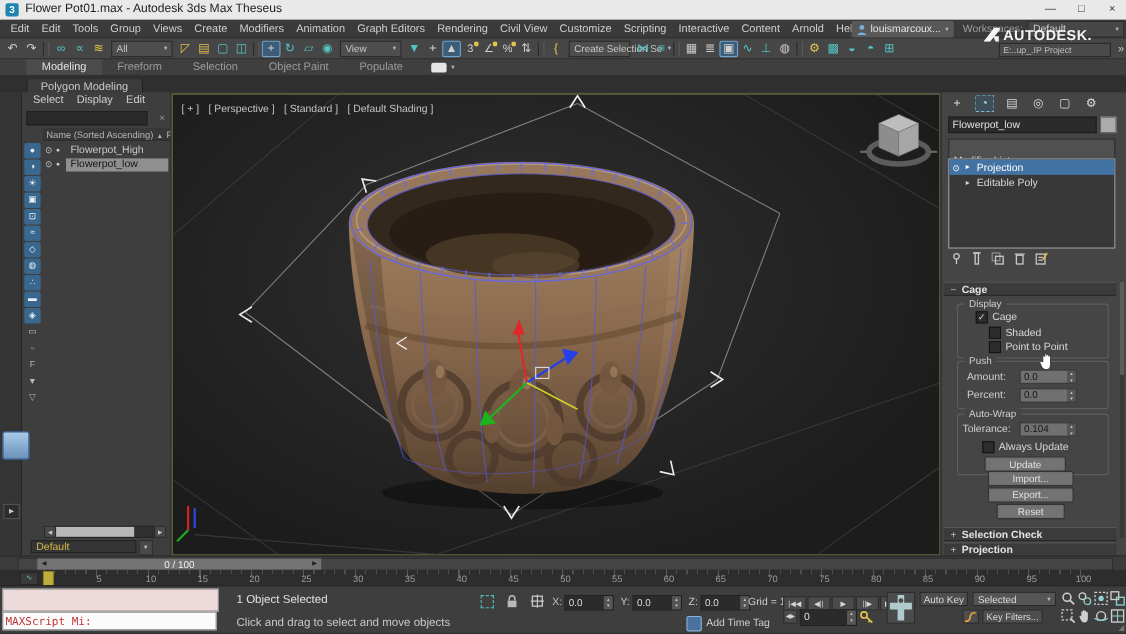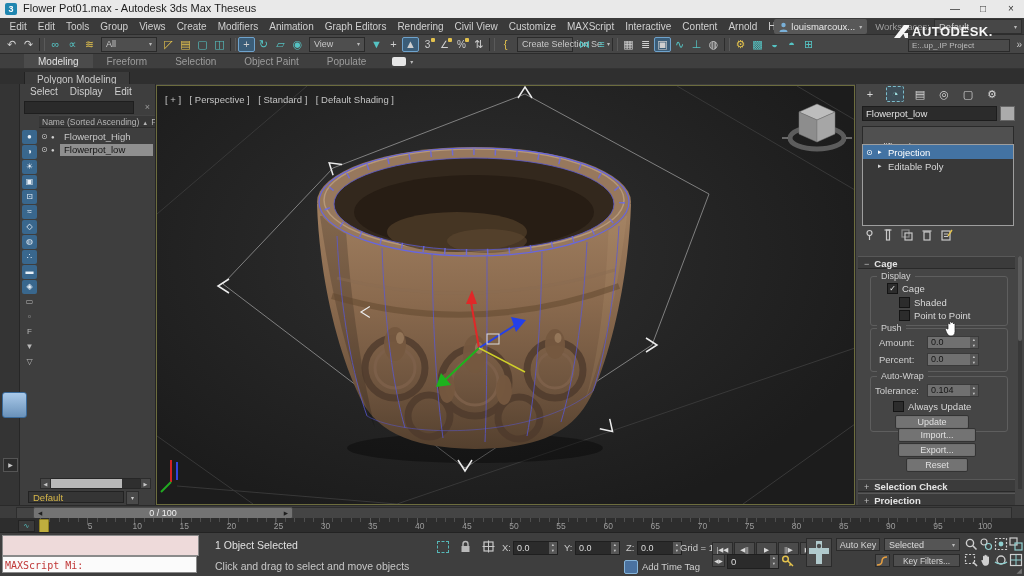--- a/index.html
+++ b/index.html
@@ -162,21 +162,21 @@
   #key-toggle{position:absolute;left:712px;top:21px;width:13px;height:13px;background:#4b4b4b;border:1px solid #2b2b2b;
               color:#d8d8d8;font-size:5.5px;text-align:center;line-height:13px;box-sizing:border-box;}
   #frame-fld{position:absolute;left:727px;top:21px;width:50px;height:13px;display:flex;border:1px solid #1f1f1f;}
   #frame-fld .val{flex:1;background:#2b2b2b;color:#dcdcdc;font-size:9.5px;line-height:13px;padding-left:3px;}
   #key-ico{position:absolute;left:781px;top:21px;}
   #bigkey{position:absolute;left:806px;top:5px;width:26px;height:29px;background:#4b4b4b;border:1px solid #2b2b2b;box-sizing:border-box;}
   .sb-btn{position:absolute;background:#4e4e4e;border:1px solid #2b2b2b;color:#d6d6d6;font-size:9px;text-align:center;box-sizing:border-box;}
   #auto-key{left:836px;top:5px;width:44px;height:13px;line-height:12px;}
   #set-key{left:836px;top:21px;width:36px;height:13px;line-height:12px;margin-top:38px;}
   #tangent-btn{left:875px;top:21px;width:15px;height:13px;}
-  #key-filters{left:893px;top:21px;width:67px;height:13px;line-height:12px;font-size:8.5px;}
+  #key-filters{left:893px;top:21px;width:55px;height:13px;line-height:12px;font-size:8.5px;}
   #sel-dd{position:absolute;left:884px;top:5px;width:76px;height:13px;background:#555;border:1px solid #2b2b2b;
           display:flex;align-items:center;font-size:9px;color:#ddd;padding:0 4px;box-sizing:border-box;}
   #sel-dd .caret{margin-left:auto;}
   .nav-btn{position:absolute;width:14px;height:14px;}
   #corner-grip{position:absolute;right:2px;bottom:1px;font-size:7px;color:#777;}
   #hand-cursor{position:absolute;left:944px;top:320px;z-index:60;}
 </style>
 </head>
 <body>
 
@@ -198,21 +198,21 @@
         <span class="mn">Tools</span>
         <span class="mn">Group</span>
         <span class="mn">Views</span>
         <span class="mn">Create</span>
         <span class="mn">Modifiers</span>
         <span class="mn">Animation</span>
         <span class="mn">Graph Editors</span>
         <span class="mn">Rendering</span>
         <span class="mn">Civil View</span>
         <span class="mn">Customize</span>
-        <span class="mn">MAXScript</span>
+        <span class="mn">Scripting</span>
         <span class="mn">Interactive</span>
         <span class="mn">Content</span>
         <span class="mn">Arnold</span>
         <span class="mn">Help</span>
       </div>
     <div id="mb-right">
       <div id="user-chip">
         <svg width="9" height="10" viewBox="0 0 9 10">
             <circle cx="4.5" cy="3" r="2.2" fill="#7ab0d8"></circle>
             <path d="M0.5,10 C0.5,6.8 8.5,6.8 8.5,10 Z" fill="#7ab0d8"></path>

